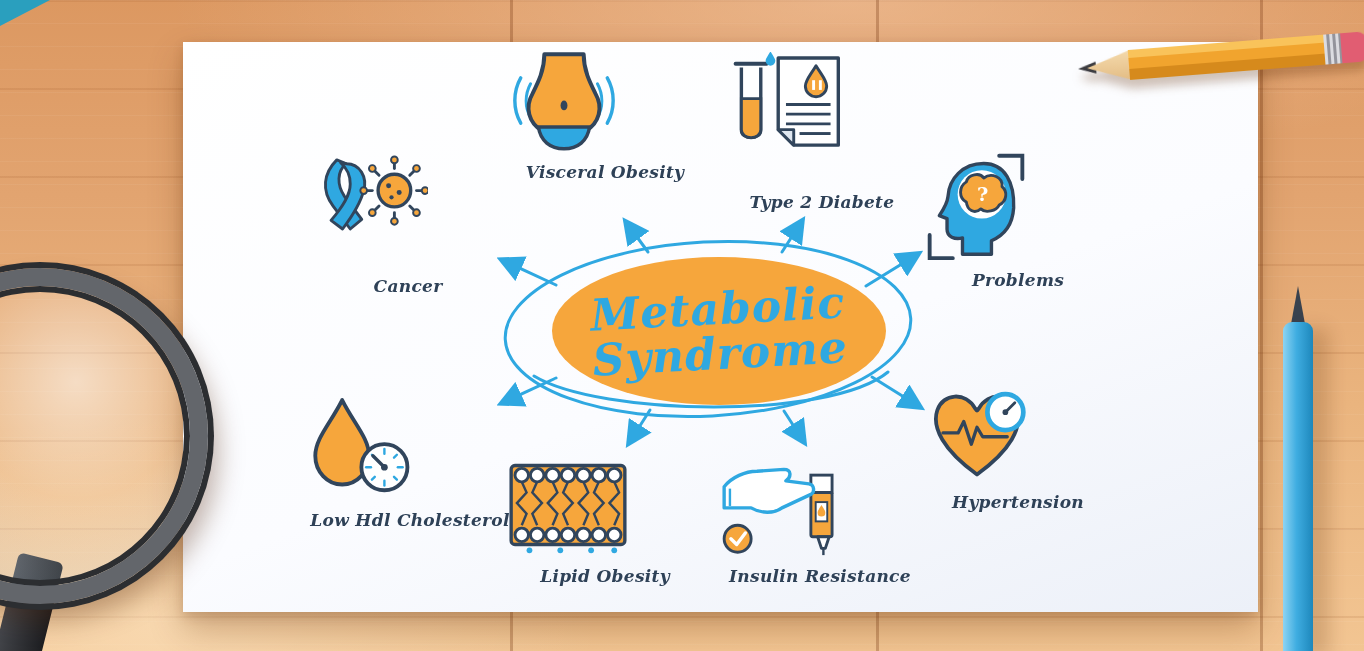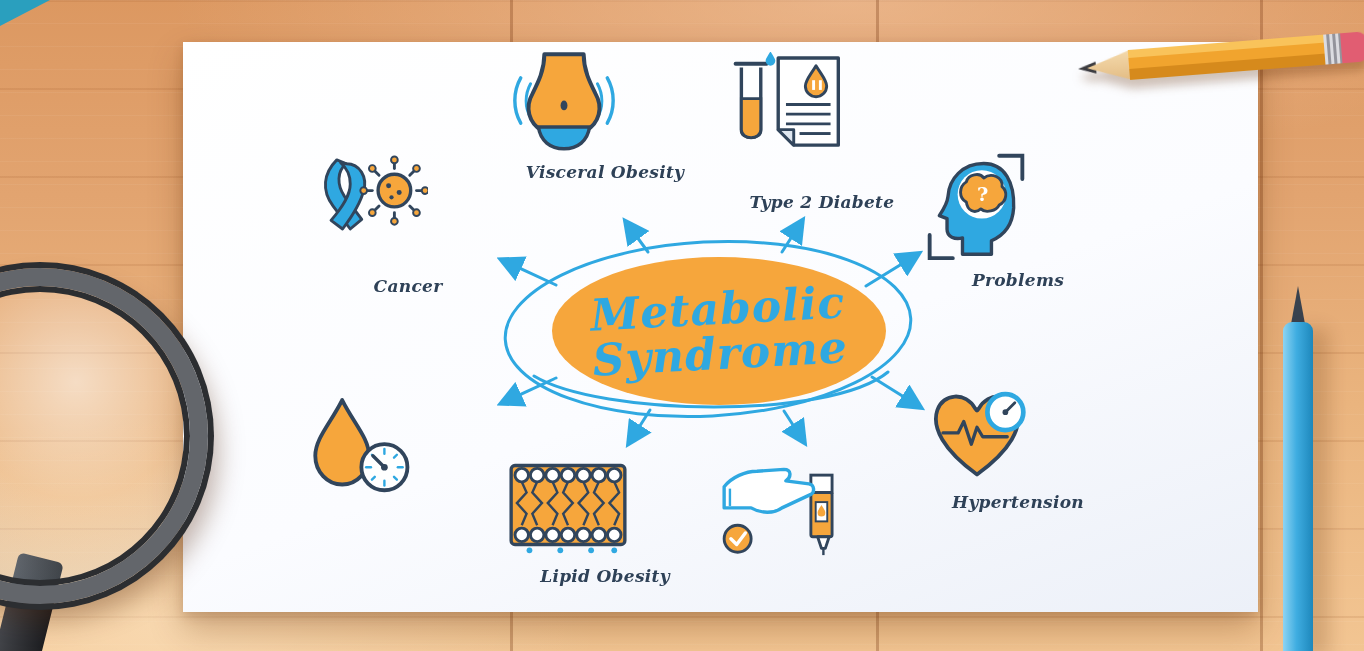--- a/index.html
+++ b/index.html
@@ -209,20 +209,21 @@
       <line x1="71" y1="74" x2="76" y2="74"></line>
         <line x1="104" y1="74" x2="109" y2="74"></line>
       <line x1="77" y1="61" x2="80" y2="64"></line>
         <line x1="103" y1="61" x2="100" y2="64"></line>
       <line x1="77" y1="87" x2="80" y2="84"></line>
         <line x1="103" y1="87" x2="100" y2="84"></line>
     </g>
     <line x1="90" y1="74" x2="78" y2="62" stroke="#31455C" stroke-width="3.5" stroke-linecap="round"></line>
     <circle cx="90" cy="74" r="3.5" fill="#31455C"></circle>
   </svg>
+  <div class="node-label">Low Hdl Cholesterol</div>
 </div>
 
 <div class="node n-lipid">
   <svg width="126" height="106" viewBox="0 0 130 110">
     <rect x="6" y="14" width="118" height="82" rx="4" fill="#F6A63C" stroke="#31455C" stroke-width="3.5"></rect>
     <g stroke="#31455C" stroke-width="2.5" fill="none">
       <path d="M17,31 l5,11 l-10,11 l10,11 l-5,12"></path>
       <path d="M33,31 l-5,11 l10,11 l-10,11 l5,12"></path>
       <path d="M49,31 l5,11 l-10,11 l10,11 l-5,12"></path>
       <path d="M65,31 l-5,11 l10,11 l-10,11 l5,12"></path>
@@ -262,20 +263,21 @@
     <rect x="96" y="42" width="22" height="46" rx="2" fill="#F6A63C" stroke="#31455C" stroke-width="3"></rect>
     <rect x="101" y="52" width="12" height="20" fill="#FFFFFF" stroke="#31455C" stroke-width="2"></rect>
     <path d="M107,55 C104.5,59 103,61 103,63 a4,4 0 0 0 8,0 C111,61 109.5,59 107,55 Z" fill="#F6A63C"></path>
     <path d="M103,88 L115,88 L111,100 L107,100 Z" fill="#FFFFFF" stroke="#31455C" stroke-width="3" stroke-linejoin="round"></path>
     <line x1="109" y1="100" x2="109" y2="107" stroke="#31455C" stroke-width="2.5"></line>
     <path d="M6,36 L6,58 L34,58 C44,64 58,64 66,58 L96,44 C100,42 100,34 94,33 L70,30 C76,26 76,18 68,18 L40,20 C28,20 14,26 6,36 Z" fill="#FFFFFF" stroke="#2FA8E1" stroke-width="3.5" stroke-linejoin="round"></path>
     <line x1="12" y1="38" x2="12" y2="56" stroke="#2FA8E1" stroke-width="2.5"></line>
     <circle cx="20" cy="90" r="14" fill="#F6A63C" stroke="#31455C" stroke-width="3"></circle>
     <path d="M13,90 L19,96 L28,84" fill="none" stroke="#FFFFFF" stroke-width="3.5" stroke-linecap="round" stroke-linejoin="round"></path>
   </svg>
+  <div class="node-label">Insulin Resistance</div>
 </div>
 
 <div class="node n-hyper">
   <svg width="118" height="104" viewBox="0 0 120 110">
     <path d="M60,100 C24,74 12,50 18,32 C24,14 48,12 58,30 C60,33 60,33 62,30 C72,12 96,14 102,32 C108,50 96,74 60,100 Z" fill="#F6A63C" stroke="#31455C" stroke-width="4" stroke-linejoin="round"></path>
     <polyline points="24,56 40,56 46,44 54,68 60,50 66,60 92,60" fill="none" stroke="#31455C" stroke-width="3.5" stroke-linecap="round" stroke-linejoin="round"></polyline>
     <circle cx="90" cy="34" r="19" fill="#FFFFFF" stroke="#2FA8E1" stroke-width="5"></circle>
     <line x1="90" y1="34" x2="100" y2="24" stroke="#31455C" stroke-width="3" stroke-linecap="round"></line>
     <circle cx="90" cy="34" r="3" fill="#31455C"></circle>
   </svg>

